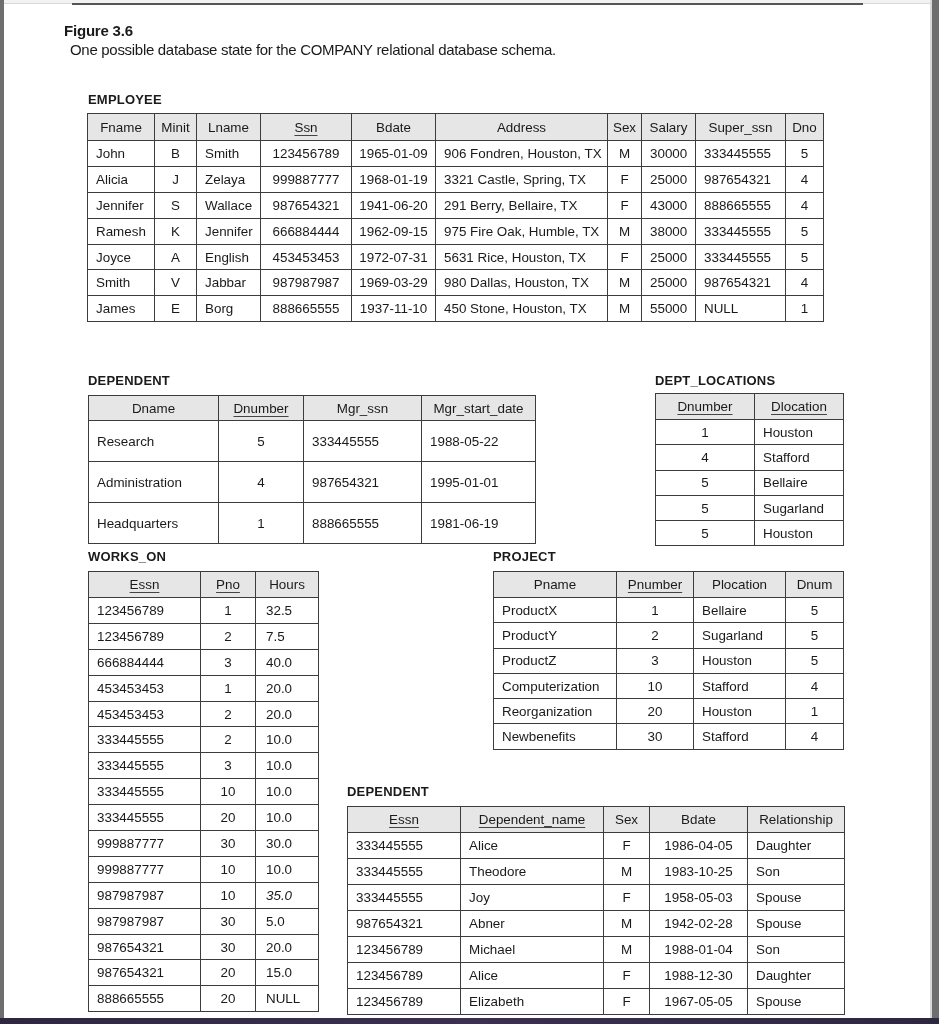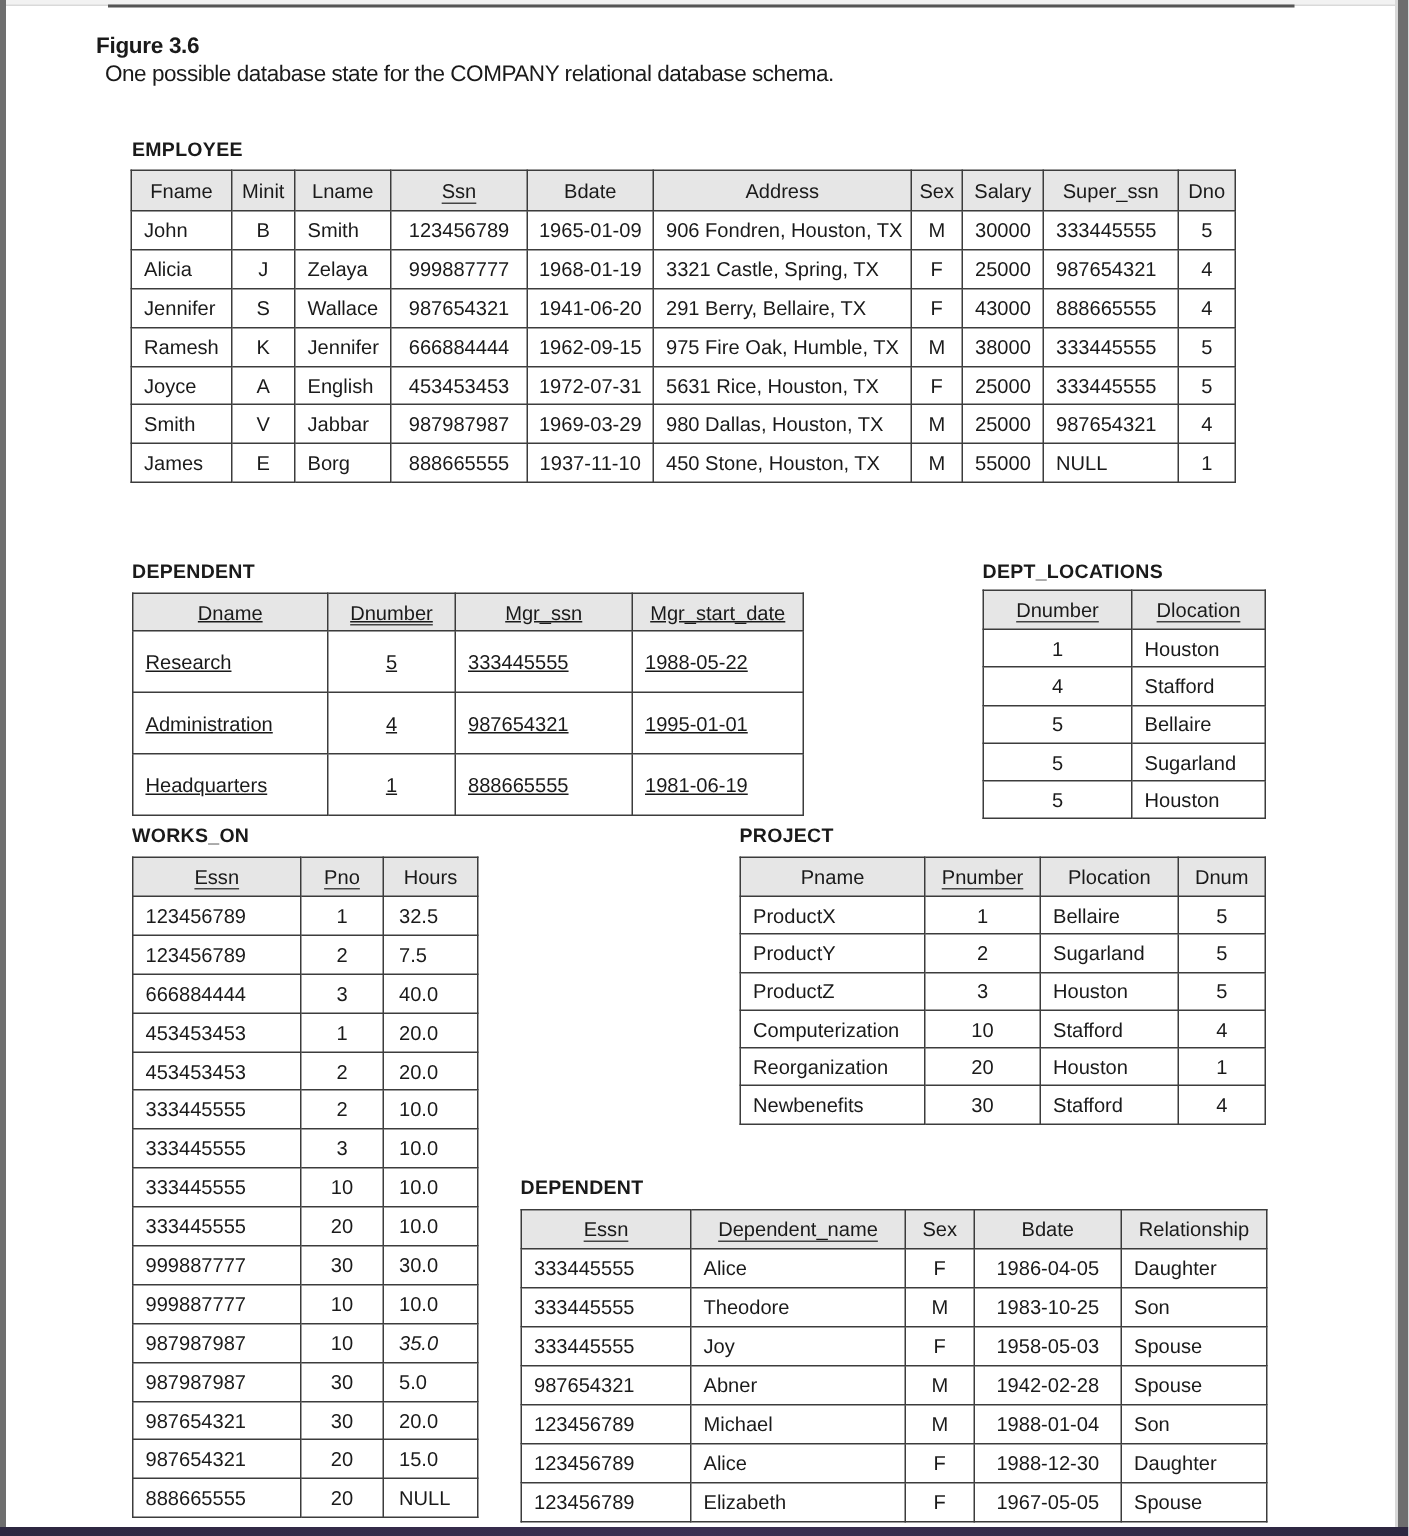--- a/index.html
+++ b/index.html
@@ -25,21 +25,21 @@
   .pk { text-decoration: underline; text-underline-offset: 3px; text-decoration-color: #444; }
   .c { text-align: center; }
   .l { text-align: left; padding-left: 8px; }
 
   
   #t-emp { left: 87px; top: 113px; }
   #t-emp th, #t-emp td { height: 25.9px; }
   #t-emp th { height: 27px; }
 
   
-  #t-dept { left: 88px; top: 395px; text-decoration: underline; }
+  #t-dept { left: 88px; top: 395px; }
   #t-dept th { height: 25px; }
   #t-dept td { height: 41px; }
 
   
   #t-dloc { left: 655px; top: 393px; }
   #t-dloc th { height: 26px; }
   #t-dloc td { height: 25.3px; }
 
   
   #t-works { left: 88px; top: 571px; }

